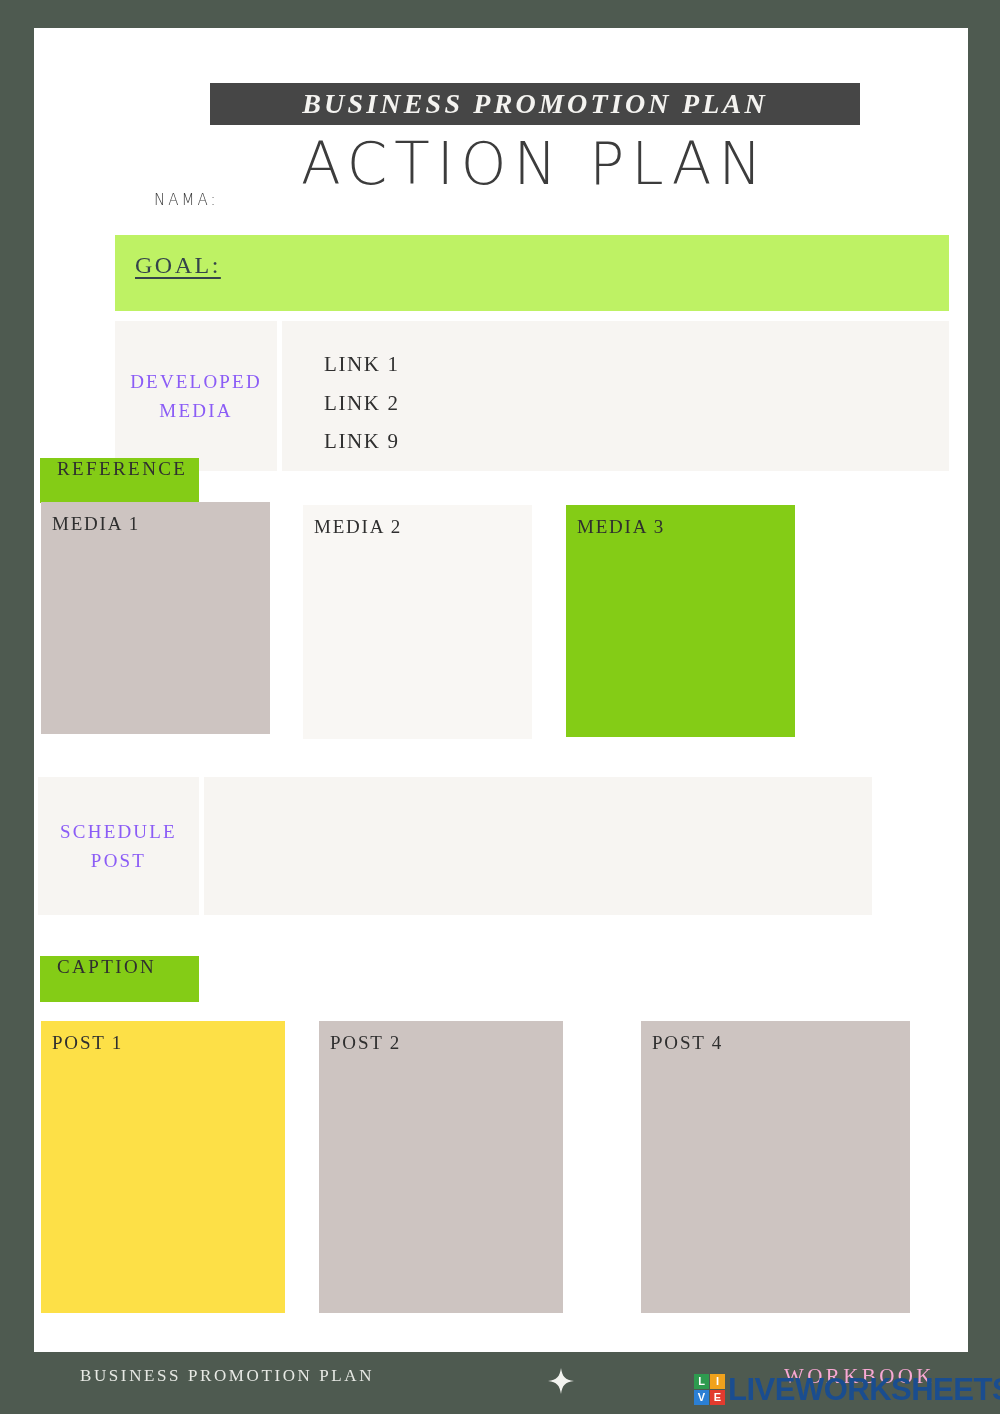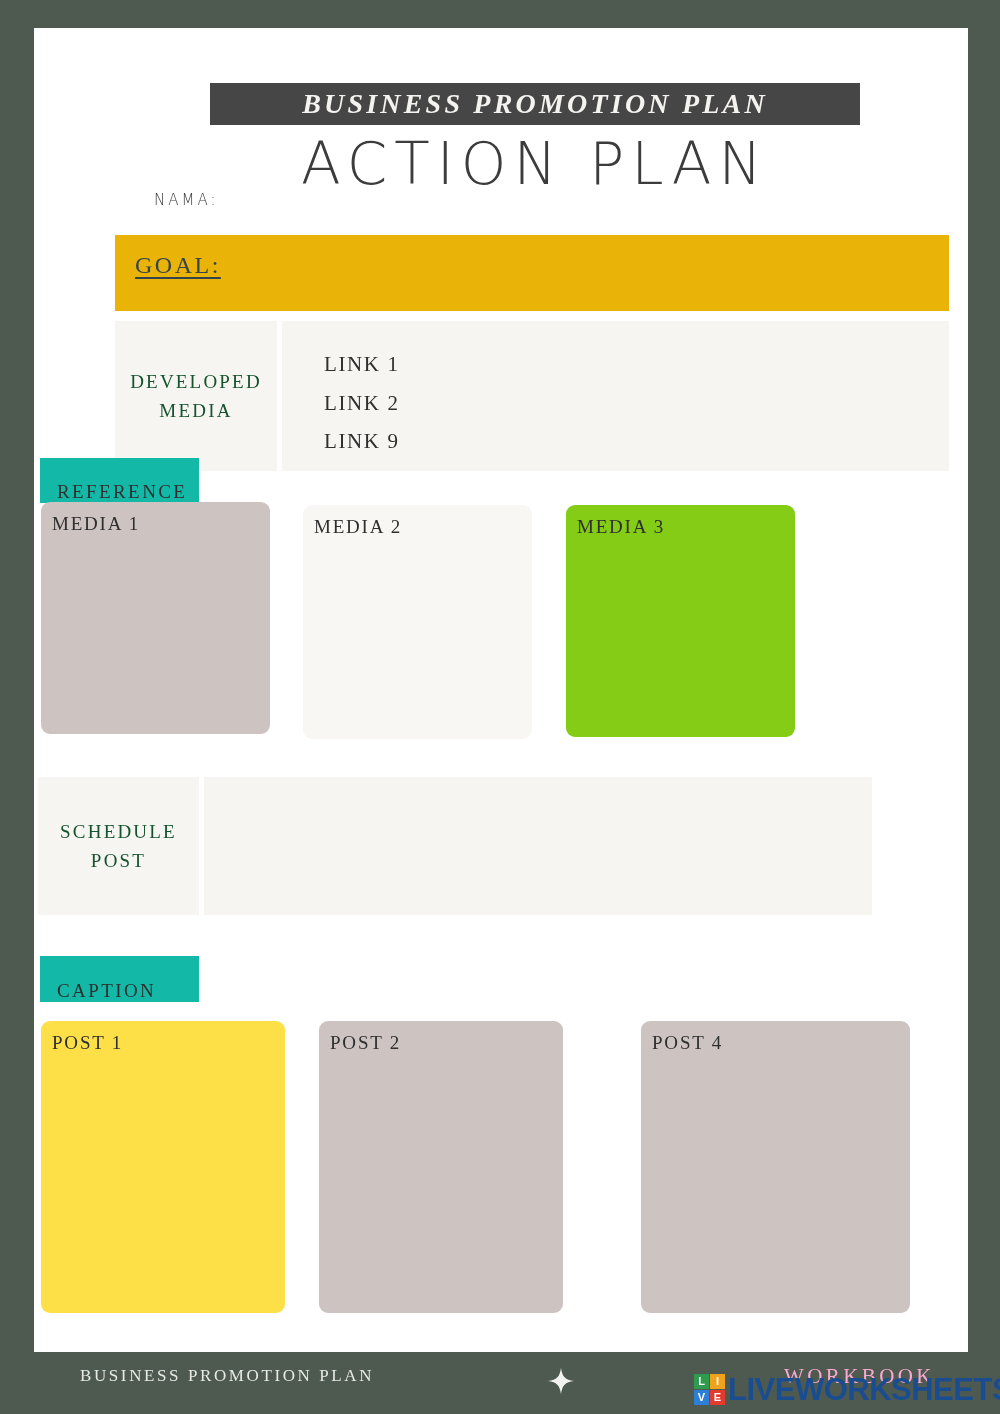--- a/index.html
+++ b/index.html
@@ -72,21 +72,21 @@
     letter-spacing: 3px;
   }
 
   
   #goal-bar {
     position: absolute;
     left: 81px;
     top: 207px;
     width: 834px;
     height: 76px;
-    background: #eab308;
+    background: #bef264;
   }
   #goal-label {
     position: absolute;
     left: 20px;
     top: 17px;
     color: #35444b;
     font-family: "Liberation Serif", serif;
     font-size: 24px;
     letter-spacing: 2.5px;
     text-decoration: underline;
@@ -100,21 +100,21 @@
   .row-label-panel {
     position: absolute;
     left: 0;
     top: 0;
     background: #f7f5f2;
     display: flex;
     align-items: center;
     justify-content: center;
   }
   .row-label-panel .row-label-text {
-    color: #14532d;
+    color: #8b5cf6;
     font-family: "Liberation Serif", serif;
     font-size: 19px;
     letter-spacing: 2.2px;
     text-align: center;
     line-height: 29px;
   }
   .row-field-panel {
     position: absolute;
     top: 0;
     background: #f7f5f2;
@@ -128,36 +128,35 @@
     color: #2f2f2f;
     font-family: "Liberation Serif", serif;
     font-size: 21px;
     letter-spacing: 1.6px;
     line-height: 38.5px;
   }
 
   
   .section-tab {
     position: absolute;
-    background: #14b8a6;
+    background: #84cc16;
     display: flex;
-    align-items: flex-end;
+    align-items: flex-start;
   }
   .section-tab .section-tab-text {
     color: #2f2f2f;
     font-family: "Liberation Serif", serif;
     font-size: 19px;
     letter-spacing: 2.4px;
     padding-left: 17px;
   }
 
   
   .media-box, .post-box {
     position: absolute;
-    border-radius: 9px;
   }
   .box-caption {
     color: #2f2f2f;
     font-family: "Liberation Serif", serif;
     font-size: 19px;
     letter-spacing: 1.8px;
     padding-left: 11px;
     padding-top: 11px;
   }
 

